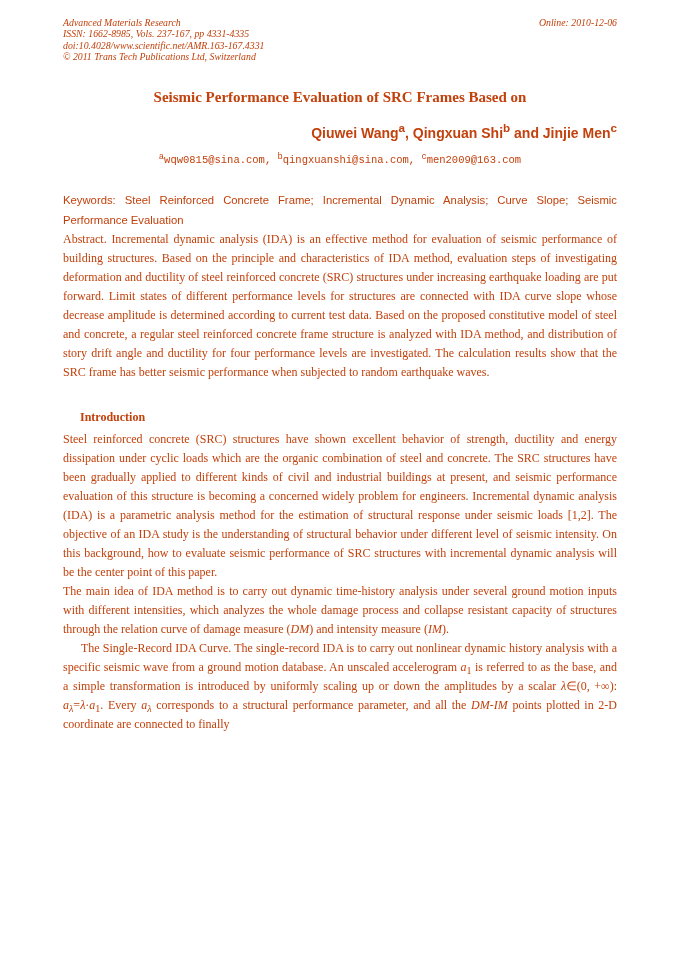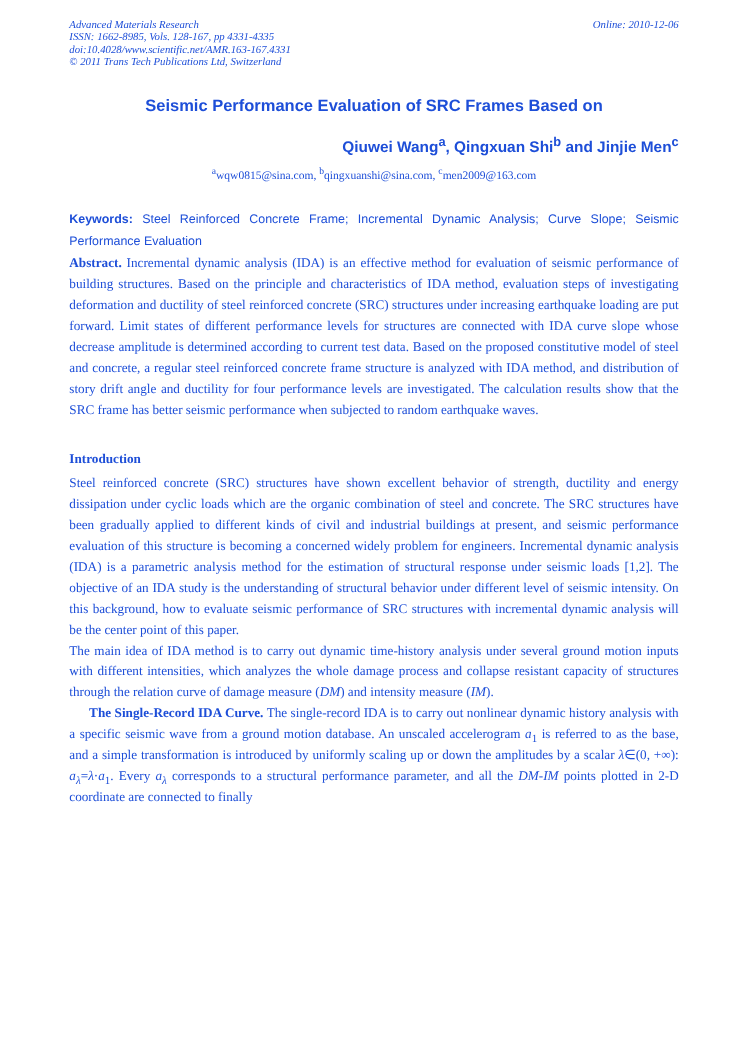--- a/index.html
+++ b/index.html
@@ -5,72 +5,72 @@
   * { box-sizing: border-box; }
   html, body { margin: 0; padding: 0; background: #ffffff; }
   .page {
     position: relative;
     width: 678px; height: 959px;
     margin: 0 auto;
     background: #ffffff;
     padding: 17px 61px 0 63px;
     font-family: "Liberation Serif", serif;
     font-size: 12px;
-    color: #1d4ed8;
+    color: #c2410c;
     overflow: hidden;
   }
   .hdr {
     display: flex; justify-content: space-between; align-items: flex-start;
     font-style: italic; font-size: 9.8px; line-height: 11.3px;
   }
   .hdr-right { white-space: nowrap; text-align: right; }
   .title {
     margin-top: 20px;
-    font-family: Liberation Sans, sans-serif;
+    font-family: Liberation Serif, serif;
     font-size: 15px; font-weight: bold;
     text-align: center; line-height: 30px;
   }
   .authors {
     margin-top: 13px;
     font-family: "Liberation Sans", sans-serif;
     font-size: 14px; font-weight: bold;
     text-align: right; line-height: 17px;
   }
   .affil {
     margin-top: 19px;
     font-family: "Liberation Sans", sans-serif;
     font-size: 11.3px; text-align: center; line-height: 13px;
   }
   .emails {
     margin-top: 12px;
-    font-family: Liberation Serif, serif;
+    font-family: Liberation Mono, monospace;
     font-size: 10.5px; text-align: center; line-height: 13px;
   }
   .keywords {
     margin: 24px 0 0;
     font-family: "Liberation Sans", sans-serif;
     font-size: 11.3px; line-height: 19.5px; text-align: justify;
   }
   p.para { margin: 0; text-align: justify; line-height: 19px; }
   .abstract { margin-top: 17px; }
-  .heading { margin: 26px 0 3px; font-weight: bold; line-height: 19px; }
+  .heading { margin: 26px 17px 3px; font-weight: bold; line-height: 19px; }
   .indent { text-indent: 18px; }
   sub, sup { line-height: 0; }
   .it { font-style: italic; }
-  b { font-weight: bold; }
+  b { font-weight: normal; }
 </style>
 </head>
 <body>
 
 <div class="page">
 
   <div class="hdr">
     <div class="hdr-left">
       <div>Advanced Materials Research</div>
-      <div>ISSN: 1662-8985, Vols. 128-167, pp 4331-4335</div>
+      <div>ISSN: 1662-8985, Vols. 237-167, pp 4331-4335</div>
       <div>doi:10.4028/www.scientific.net/AMR.163-167.4331</div>
       <div>© 2011 Trans Tech Publications Ltd, Switzerland</div>
     </div>
     <div class="hdr-right">Online: 2010-12-06</div>
   </div>
 
   <div class="title"><span>Seismic Performance Evaluation of SRC Frames Based on</span><br></div>
 
   <div class="authors"><span>Qiuwei Wang</span><sup>a</sup><span>, </span><span>Qingxuan Shi</span><sup>b</sup><span> and </span><span>Jinjie Men</span><sup>c</sup></div>
 

